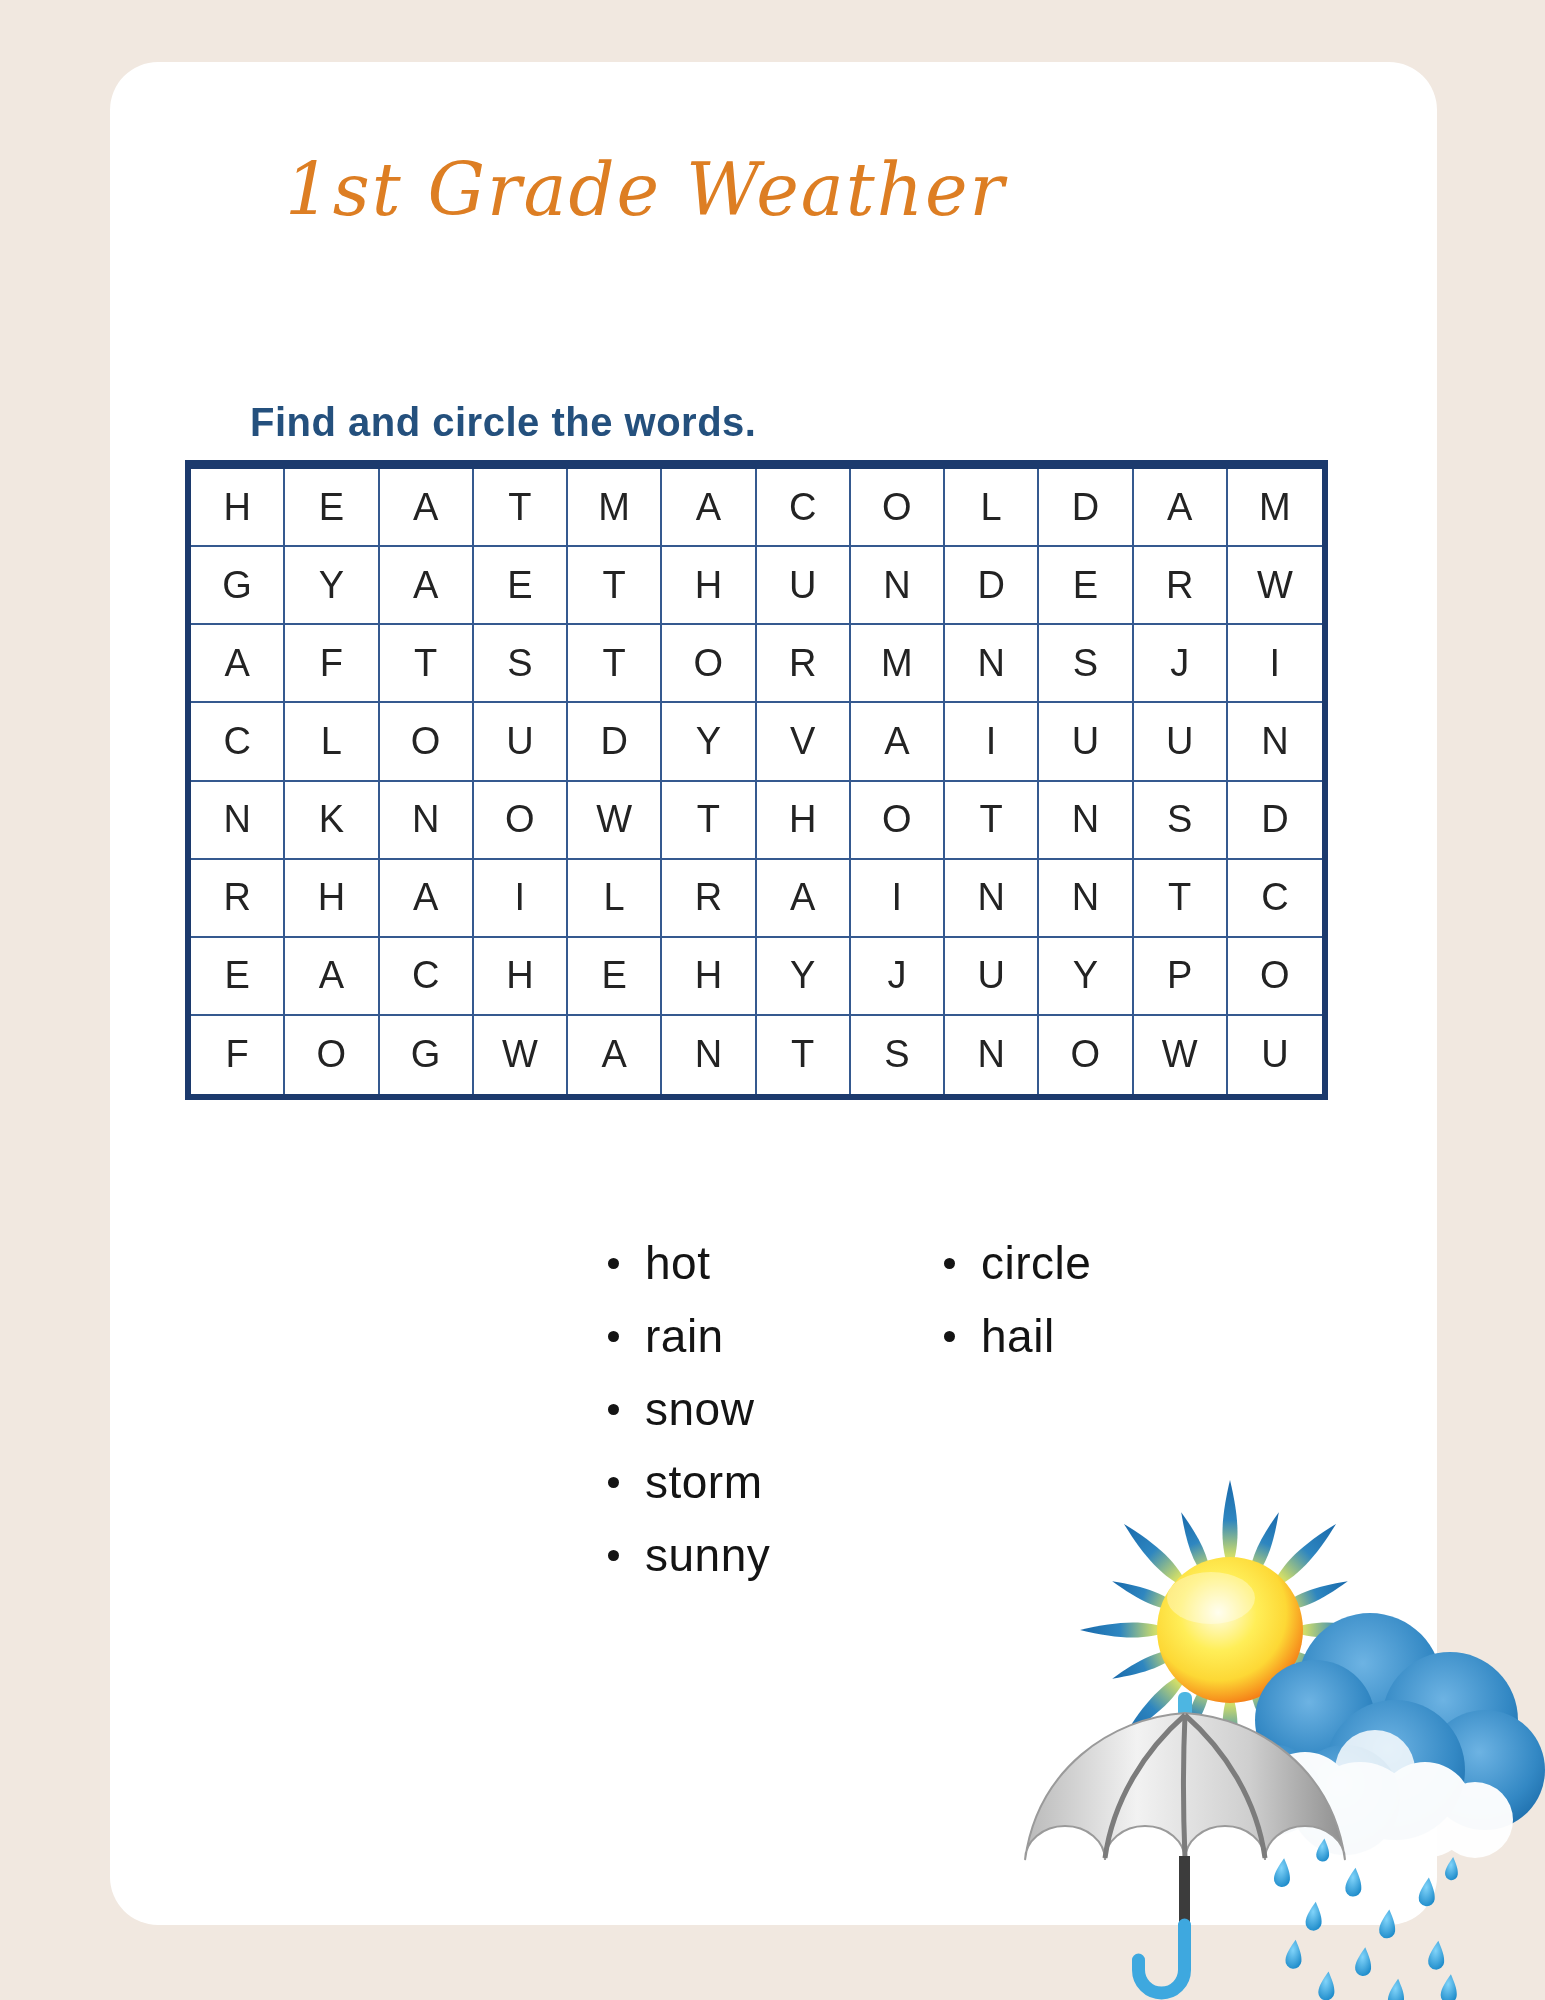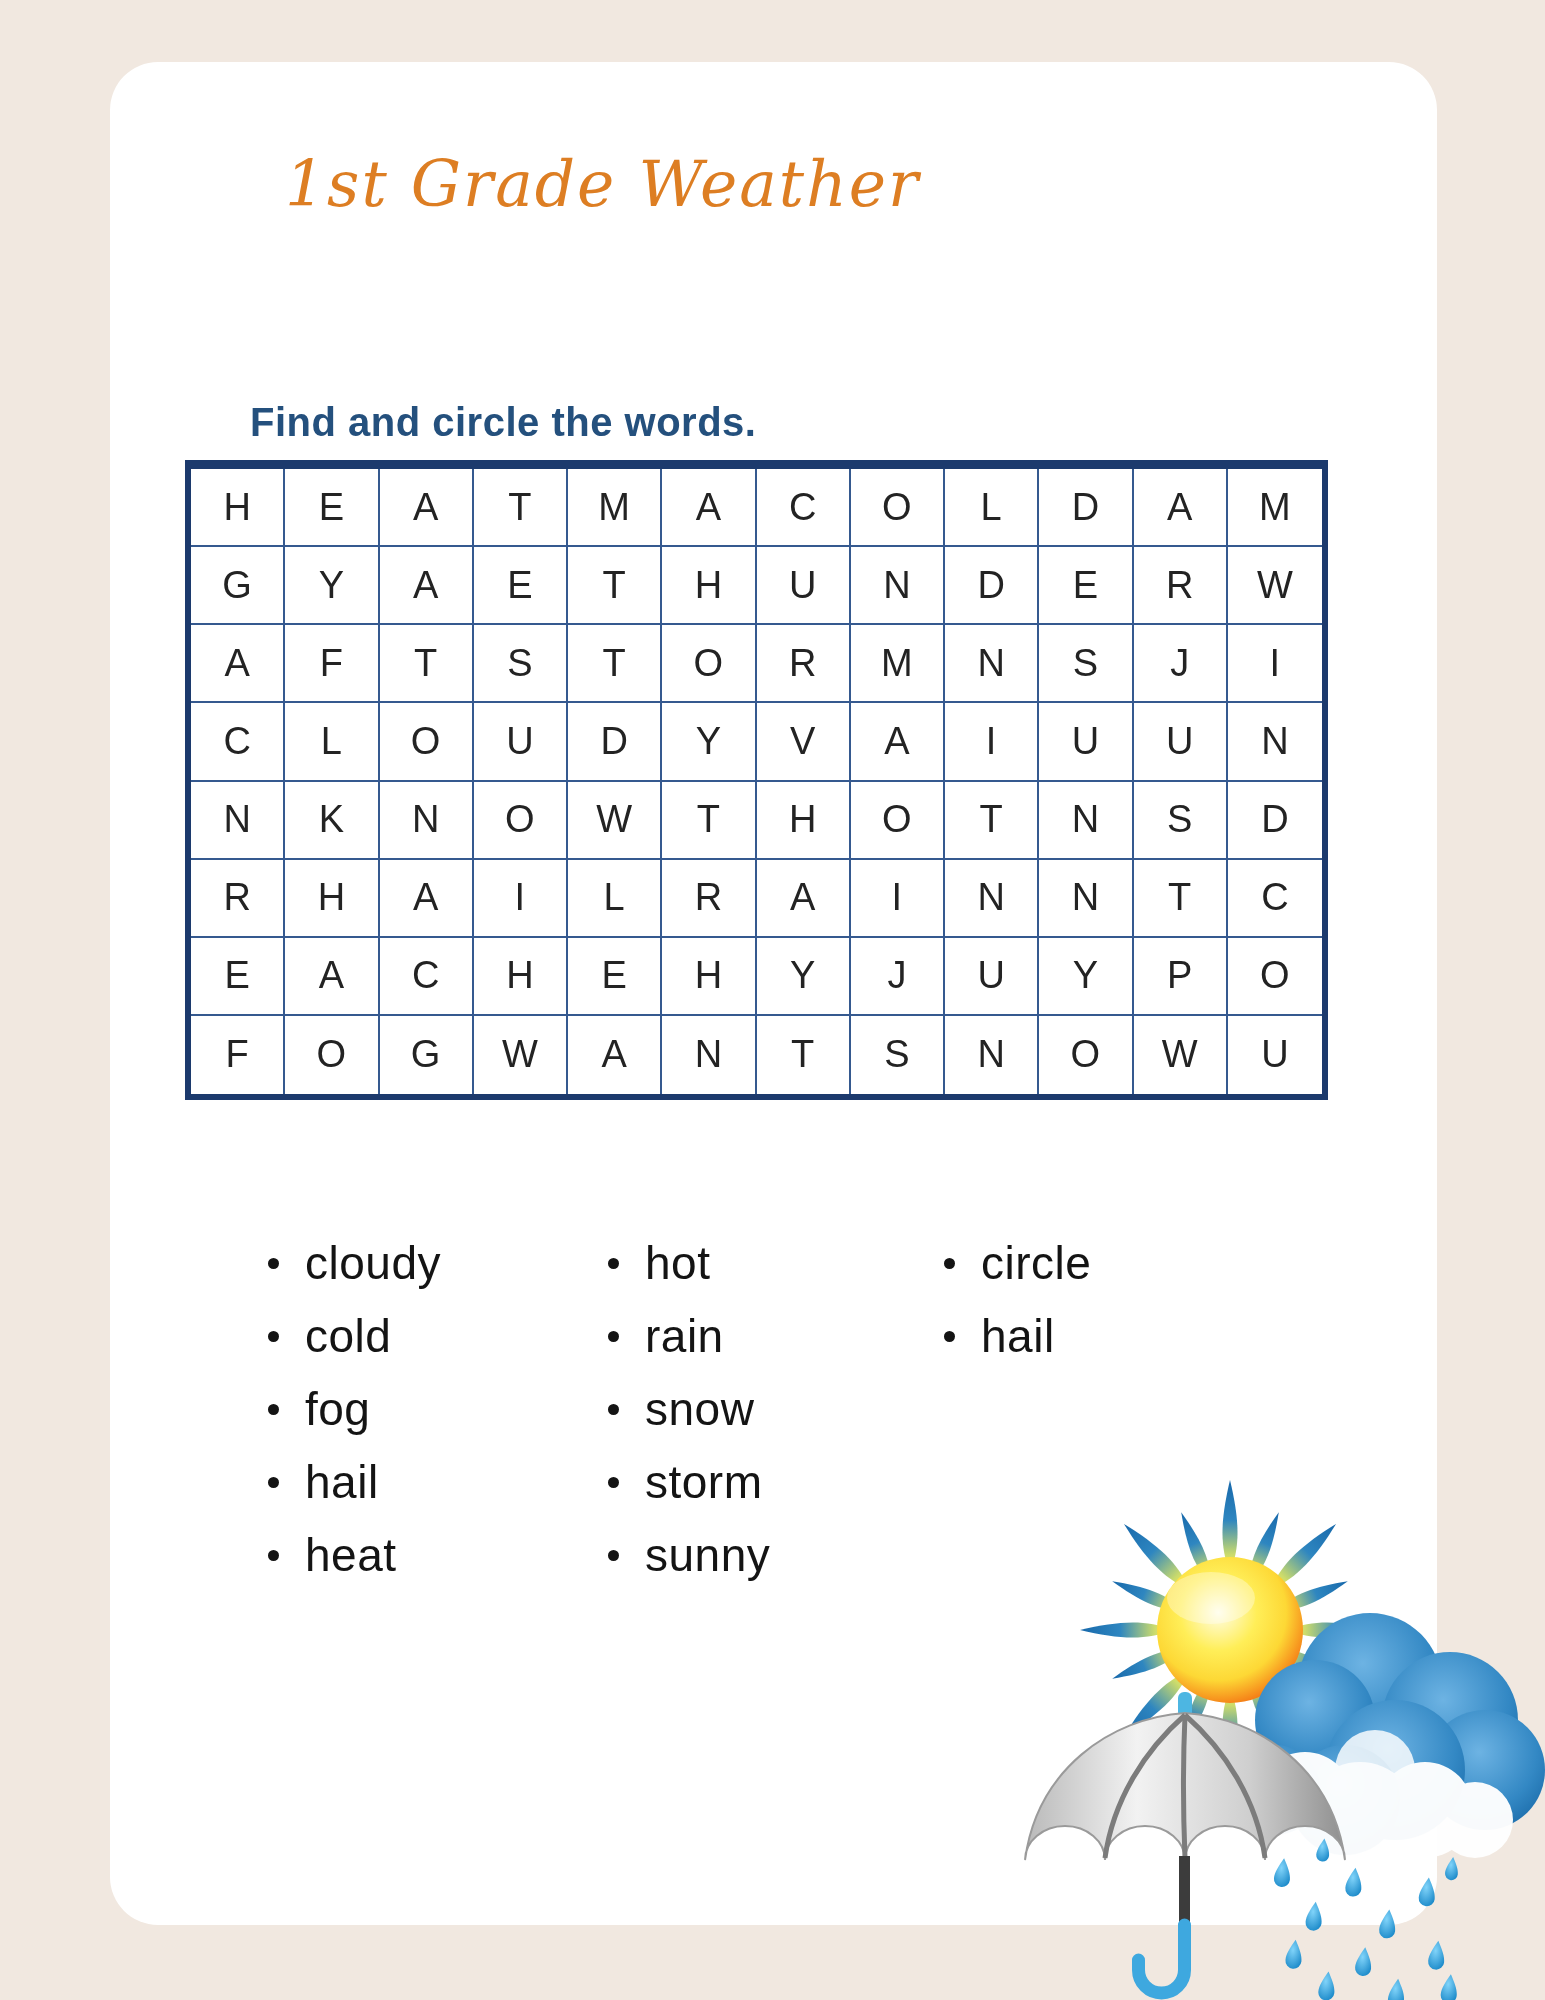--- a/index.html
+++ b/index.html
@@ -9,21 +9,21 @@
     --navy:#1c3a6d;
     --instruction-blue:#24507d;
     --grid-line:#35598f;
     --letter:#232323;
     --word-text:#141414;
   }
   *{box-sizing:border-box;margin:0;padding:0;}
   body{font-family:"Liberation Sans",sans-serif;}
   .page{position:relative;width:1545px;height:2000px;background:var(--background);overflow:hidden;}
   .card{position:absolute;left:110px;top:62px;width:1327px;height:1863px;background:var(--card);border-radius:48px;}
-  .title{position:absolute;left:285px;top:148px;font-family:"DejaVu Serif",serif;font-style:italic;font-size:63px;color:var(--title-orange);letter-spacing:2px;white-space:nowrap;}
+  .title{position:absolute;left:285px;top:148px;font-family:"DejaVu Serif",serif;font-style:italic;font-size:72px;color:var(--title-orange);letter-spacing:2px;white-space:nowrap;}
   .subtitle{position:absolute;left:665px;top:282px;font-size:72px;letter-spacing:7px;color:var(--navy);white-space:nowrap;}
   .instruction{position:absolute;left:250px;top:400px;font-size:40px;font-weight:bold;color:var(--instruction-blue);letter-spacing:0.5px;text-align:center;}
   .grid{
     position:absolute;left:185px;top:460px;width:1143px;height:640px;
     display:grid;grid-template-columns:repeat(12,1fr);grid-template-rows:repeat(8,1fr);
     border:6px solid var(--navy);border-top-width:9px;background:#fff;
   }
   .cell{
     display:flex;align-items:center;justify-content:center;
     font-size:38px;color:var(--letter);
@@ -143,42 +143,20 @@
       <div class="cell">A</div>
       <div class="cell">N</div>
       <div class="cell">T</div>
       <div class="cell">S</div>
       <div class="cell">N</div>
       <div class="cell">O</div>
       <div class="cell">W</div>
       <div class="cell">U</div>
     </div>
 
-  <div class="word-column c1">
-      <div class="word-item">
-        <span class="bullet"></span>
-        <span class="word-text">cloudy</span>
-      </div>
-      <div class="word-item">
-        <span class="bullet"></span>
-        <span class="word-text">cold</span>
-      </div>
-      <div class="word-item">
-        <span class="bullet"></span>
-        <span class="word-text">fog</span>
-      </div>
-      <div class="word-item">
-        <span class="bullet"></span>
-        <span class="word-text">hail</span>
-      </div>
-      <div class="word-item">
-        <span class="bullet"></span>
-        <span class="word-text">heat</span>
-      </div>
-    </div>
   <div class="word-column c2">
       <div class="word-item">
         <span class="bullet"></span>
         <span class="word-text">hot</span>
       </div>
       <div class="word-item">
         <span class="bullet"></span>
         <span class="word-text">rain</span>
       </div>
       <div class="word-item">

